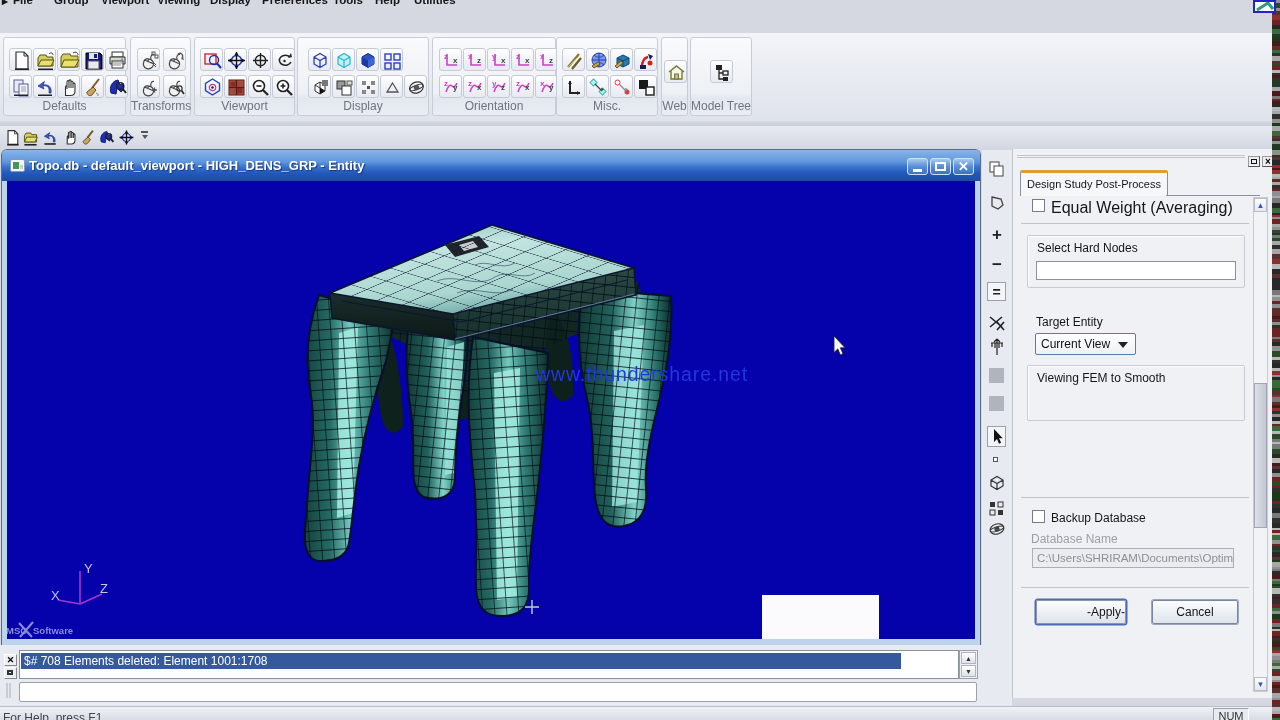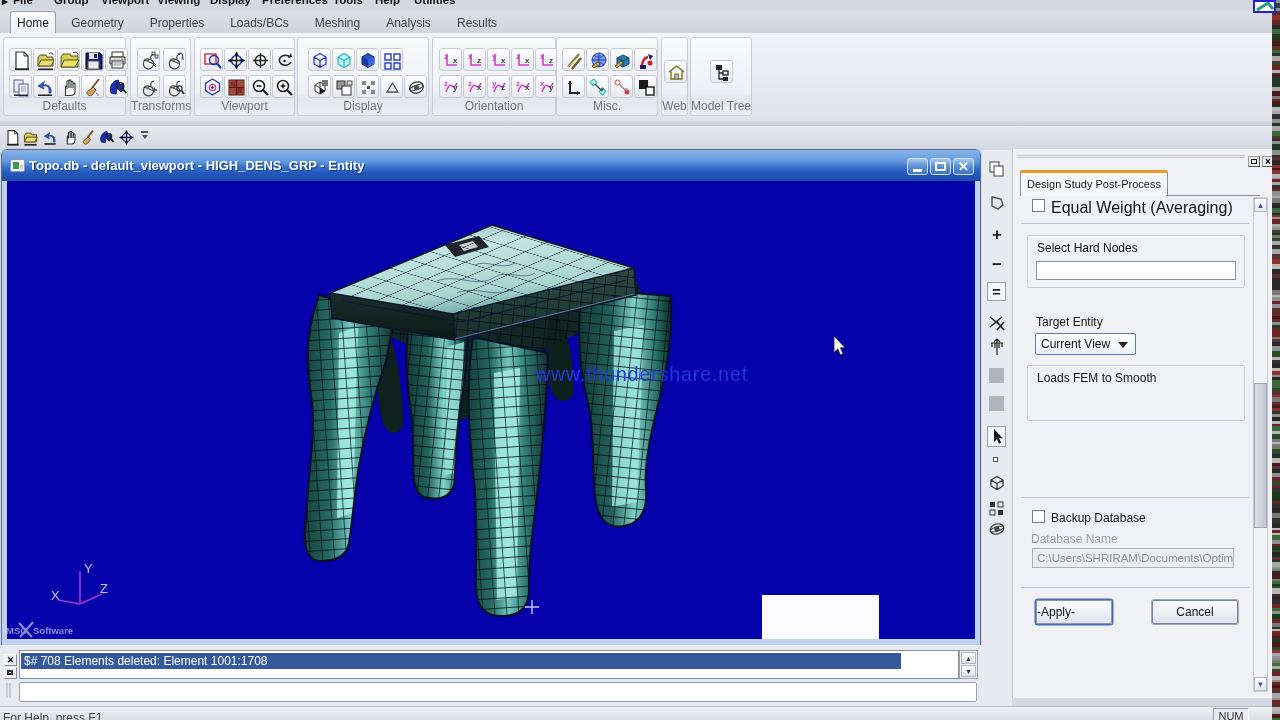--- a/index.html
+++ b/index.html
@@ -56,29 +56,20 @@
       <span style="left:54px">Group</span>
       <span style="left:101px">Viewport</span>
       <span style="left:157px">Viewing</span>
       <span style="left:210px">Display</span>
       <span style="left:262px">Preferences</span>
       <span style="left:333px">Tools</span>
       <span style="left:375px">Help</span>
       <span style="left:414px">Utilities</span>
 </div>
 
-<div class="abs" id="tabrow">
-<div class="tab" id="tabhome" style="line-height:23px">Home</div>
-<div class="tab" style="left:70px;width:55px">Geometry</div>
-<div class="tab" style="left:148px;width:58px">Properties</div>
-<div class="tab" style="left:229px;width:61px">Loads/BCs</div>
-<div class="tab" style="left:310px;width:55px">Meshing</div>
-<div class="tab" style="left:382px;width:53px">Analysis</div>
-<div class="tab" style="left:453px;width:48px">Results</div>
-</div>
 
 <div class="abs" id="ribbon">
 <div class="grp" style="left:3px;width:123px">
         <div class="btn" style="left:5px;top:10px">
           <svg width="21" height="21" viewBox="0 0 21 21">
             <path d="M5 2h8l4 4v13H5z" fill="#fff" stroke="#333" stroke-width="1.2"></path>
             <path d="M13 2v4h4" fill="none" stroke="#333"></path>
             <rect x="4" y="18.5" width="14" height="1.5" fill="#222"></rect>
           </svg>
         </div>
@@ -708,29 +699,29 @@
 <div class="cb" style="left:19px;top:50px"></div>
 <div style="position:absolute;left:38px;top:50px;font-size:16px;color:#15151a">Equal Weight (Averaging)</div>
 <div class="sep" style="top:74px;left:8px;width:228px"></div>
 <div class="gbox" style="top:86px;height:53px">
   <div style="position:absolute;left:9px;top:5px;font-size:12px;color:#15151a">Select Hard Nodes</div>
   <div class="ipt" style="left:8px;top:25px;width:200px;height:19px"></div>
 </div>
 <div style="position:absolute;left:23px;top:166px;font-size:12px;color:#15151a">Target Entity</div>
 <div style="position:absolute;left:22px;top:184px;width:101px;height:22px;background:linear-gradient(#fefefe,#eef1f5);border:1px solid #5a7ab0;border-radius:2px;font-size:12px;color:#111;line-height:20px;padding-left:5px">Current View<span style="position:absolute;right:7px;top:8px;width:0;height:0;border-left:5px solid transparent;border-right:5px solid transparent;border-top:6px solid #222"></span></div>
 <div class="gbox" style="top:216px;height:56px">
-  <div style="position:absolute;left:9px;top:5px;font-size:12px;color:#15151a">Loads FEM to Smooth</div>
+  <div style="position:absolute;left:9px;top:5px;font-size:12px;color:#15151a">Viewing FEM to Smooth</div>
 </div>
 <div class="sep" style="top:348px;left:8px;width:228px"></div>
 <div class="cb" style="left:19px;top:361px"></div>
 <div style="position:absolute;left:38px;top:362px;font-size:12px;color:#15151a">Backup Database</div>
 <div style="position:absolute;left:18px;top:383px;font-size:12px;color:#9ba0a8">Database Name</div>
 <div class="ipt" style="left:19px;top:399px;width:202px;height:20px;background:#ececee;color:#8a8f96;border-color:#aab0b8;font-size:11.5px;line-height:19px">C:\Users\SHRIRAM\Documents\Optimize</div>
 <div class="sep" style="top:438px;left:8px;width:228px"></div>
-<div style="position:absolute;left:23px;top:451px;width:76px;height:24px;background:linear-gradient(#fbfcfd,#dfe4ec);border:1px solid #8a96b0;border-radius:2px;box-shadow:0 0 0 1.5px #4a6cb4;font-size:12px;color:#15151a;text-align:left;line-height:22px">-Apply-</div>
+<div style="position:absolute;left:23px;top:451px;width:90px;height:24px;background:linear-gradient(#fbfcfd,#dfe4ec);border:1px solid #8a96b0;border-radius:2px;box-shadow:0 0 0 1.5px #4a6cb4;font-size:12px;color:#15151a;text-align:right;line-height:22px">-Apply-</div>
 <div style="position:absolute;left:139px;top:451px;width:86px;height:24px;background:linear-gradient(#fbfcfd,#dfe4ec);border:1px solid #7a86a0;border-radius:2px;box-shadow:0 0 0 1px #9aa6c0;font-size:12px;color:#15151a;text-align:center;line-height:22px">Cancel</div>
 <div id="vscroll">
  <div class="sbtn" style="top:0">▲</div>
  <div class="sbtn" style="bottom:0">▼</div>
  <div style="position:absolute;left:0;top:185px;width:13px;height:145px;background:linear-gradient(90deg,#dde0e7,#c2c6d2);border:1px solid #a0a6b4"></div>
 </div>
 </div>
 
 <div class="abs" id="statusbar">
       <div style="position:absolute;left:3px;top:4px">For Help, press F1</div>

